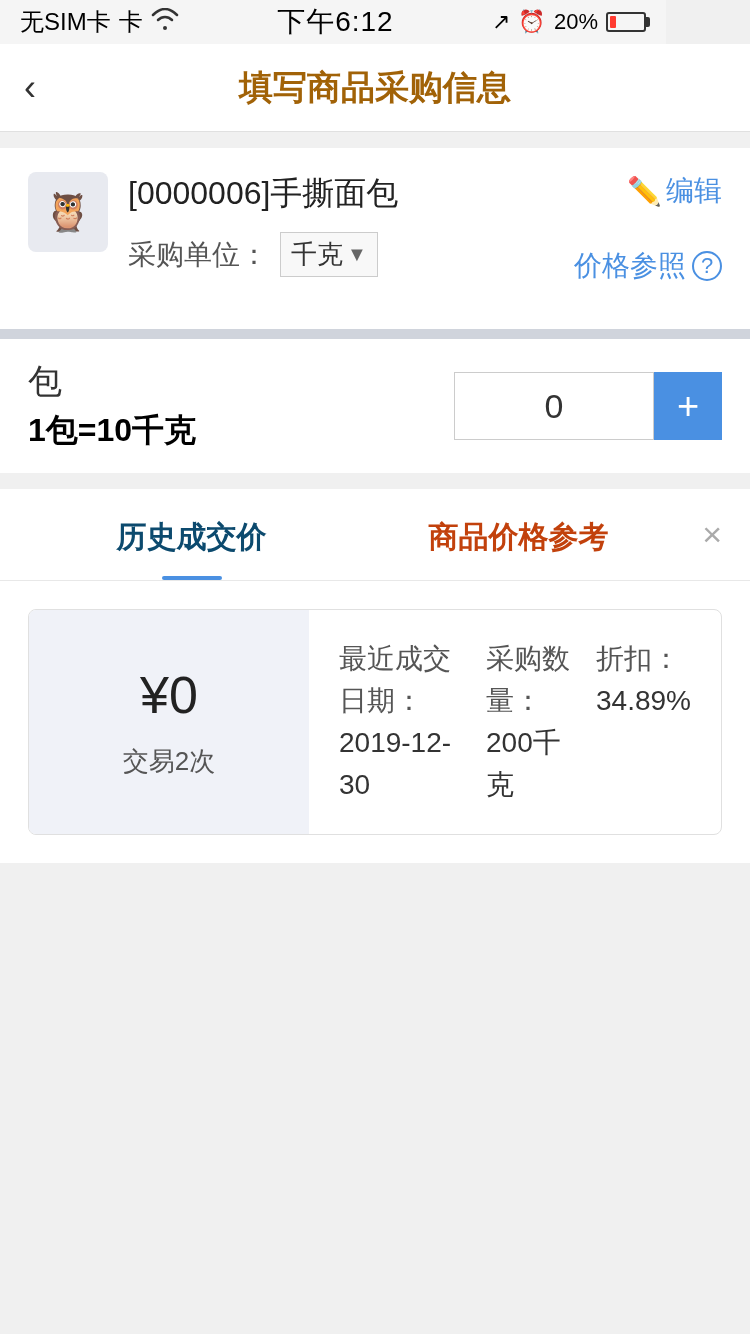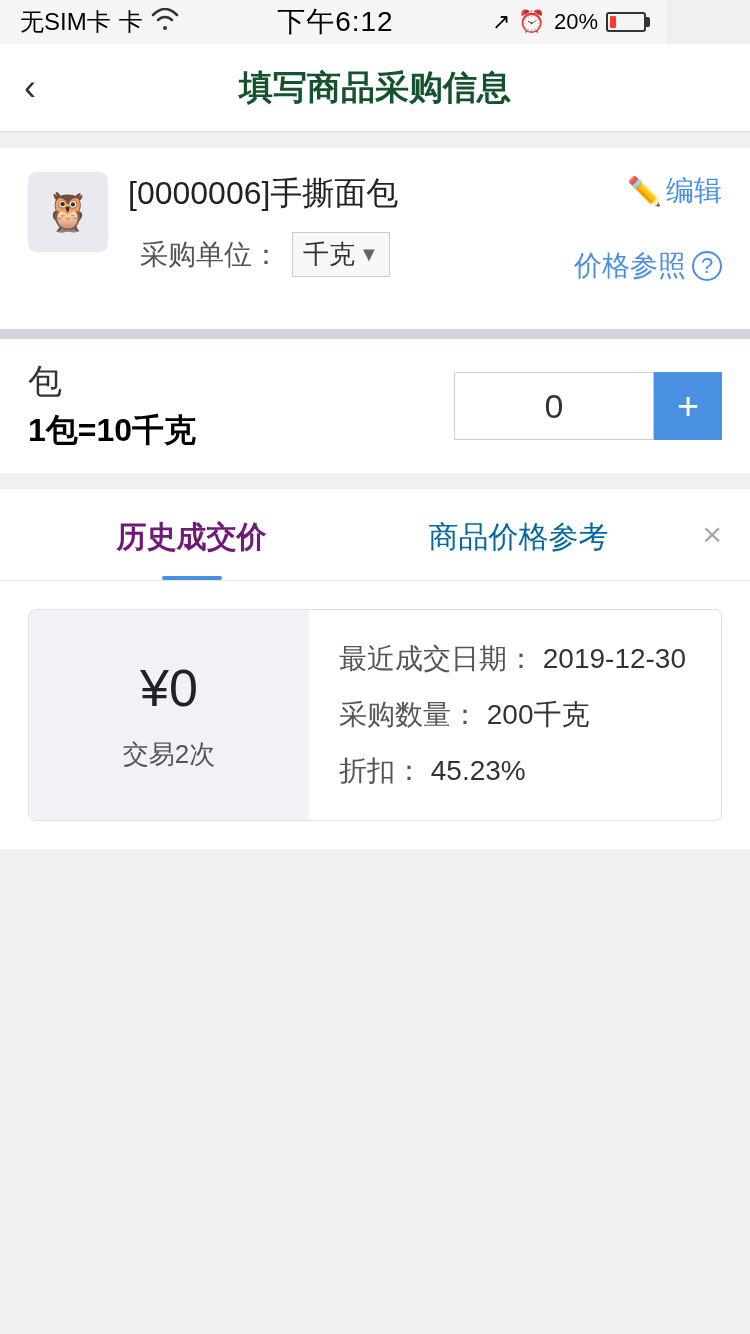--- a/index.html
+++ b/index.html
@@ -88,21 +88,21 @@
     .nav-back {
       position: absolute;
       left: 24px;
       font-size: 36px;
       color: #333;
       cursor: pointer;
     }
     .nav-title {
       font-size: 34px;
       font-weight: 600;
-      color: #14532d;
+      color: #a16207;
     }
 
     
     .product-card {
       background: #ffffff;
       margin-top: 16px;
       padding: 24px 28px;
     }
     .product-header {
       display: flex;
@@ -141,21 +141,20 @@
       font-weight: 500;
     }
     .purchase-unit-row {
       display: flex;
       align-items: center;
       gap: 12px;
     }
     .purchase-unit-label {
       font-size: 28px;
       color: #555;
-      margin-left: 12px;
     }
     .unit-select {
       border: 1px solid #ccc;
       border-radius: 0;
       padding: 4px 10px;
       font-size: 26px;
       color: #333;
       background: #f8f8f8;
       display: flex;
       align-items: center;
@@ -271,26 +270,27 @@
       align-items: center;
       border-bottom: 1px solid #e8e8e8;
       position: relative;
       padding: 0 28px;
     }
     .tab-item {
       flex: 1;
       text-align: center;
       padding: 28px 0 22px;
       font-size: 30px;
-      color: #0369a1;
+      color: #c2410c;
       cursor: pointer;
       position: relative;
+      font-weight: bold;
     }
     .tab-item.active {
-      color: #701a75;
+      color: #0c4a6e;
       font-weight: 600;
     }
     .tab-item.active::after {
       content: '';
       position: absolute;
       bottom: 0;
       left: 50%;
       transform: translateX(-50%);
       width: 60px;
       height: 4px;
@@ -331,21 +331,21 @@
     }
     .history-trade-count {
       font-size: 26px;
       color: #555;
       margin-top: 19px;
     }
     .history-card-right {
       flex: 1;
       padding: 28px 30px;
       display: flex;
-      flex-direction: column;
+      flex-direction: row;
       justify-content: space-between;
       gap: 14px;
     }
     .history-detail-line {
       font-size: 28px;
       color: #333;
       line-height: 1.5;
     }
     .history-detail-label {
       color: #555;
@@ -453,20 +453,20 @@
         <div class="history-detail-line">
           <span class="history-detail-label">最近成交日期：</span>
           <span>2019-12-30</span>
         </div>
         <div class="history-detail-line">
           <span class="history-detail-label">采购数量：</span>
           <span>200千克</span>
         </div>
         <div class="history-detail-line">
           <span class="history-detail-label">折扣：</span>
-          <span>45.23%</span>
+          <span>34.89%</span>
         </div>
       </div>
     </div>
   </div>
 </div>
 
 <div class="page-bg"></div>
 
 </body></html>

